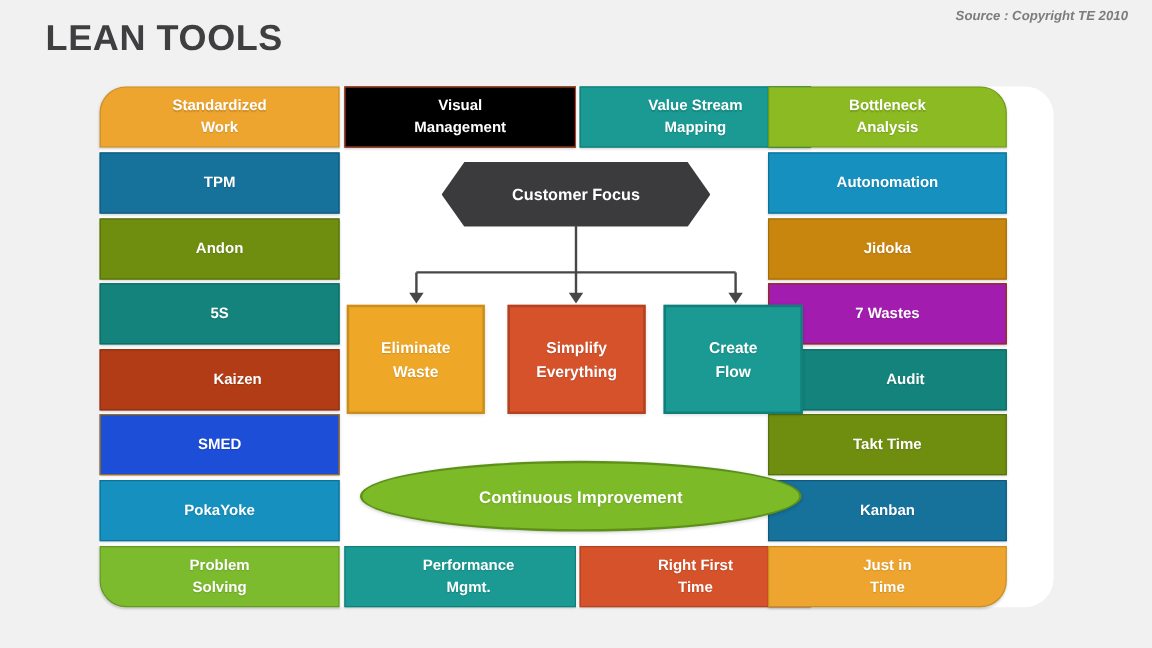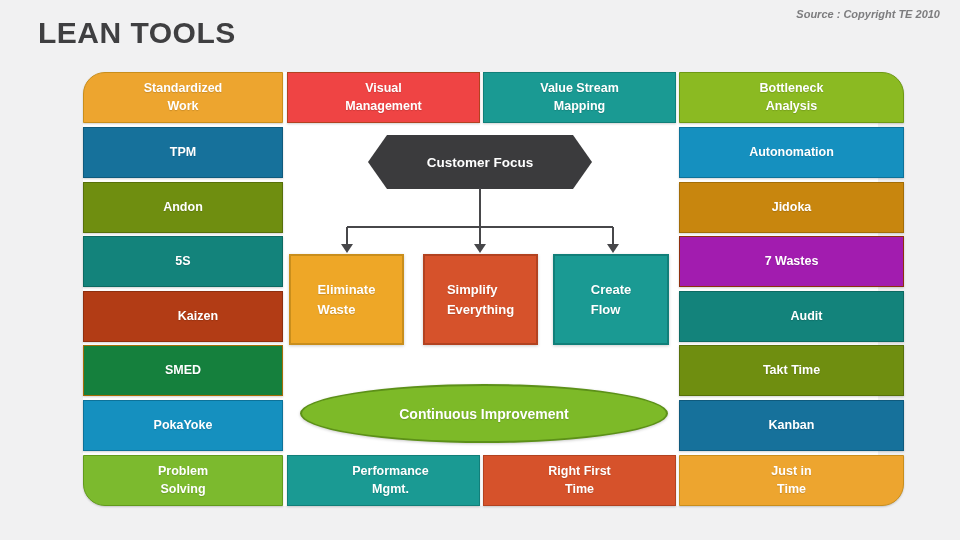--- a/index.html
+++ b/index.html
@@ -34,21 +34,21 @@
     color: #ffffff; font-weight: bold; font-size: 12.5px; line-height: 1.4;
     white-space: pre-line;
     border: 1px solid transparent;
     box-shadow: 0 1px 2px rgba(0,0,0,0.18);
     text-shadow: 0 1px 1px rgba(0,0,0,0.15);
   }
   
   .c1 { left: 83px;  width: 200px; }
   .c2 { left: 287px; width: 193px; }
   .c3 { left: 483px; width: 193px; }
-  .c4 { left: 679px; width: 225px; }
+  .c4 { left: 640px; width: 199px; }
   
   .r1 { top: 72px;  height: 51px; }
   .r2 { top: 127px; height: 51px; }
   .r3 { top: 182px; height: 51px; }
   .r4 { top: 236px; height: 51px; }
   .r5 { top: 291px; height: 51px; padding-left: 30px; }
   .r6 { top: 345px; height: 51px; }
   .r7 { top: 400px; height: 51px; }
   .r8 { top: 455px; height: 51px; }
   
@@ -66,20 +66,21 @@
     filter: drop-shadow(0 1px 2px rgba(0,0,0,0.3));
   }
 
   .connectors { position: absolute; left: 280px; top: 186px; width: 400px; height: 68px; }
   .connectors line { stroke: var(--connector, #47474a); stroke-width: 2; }
   .connectors polygon { fill: var(--connector, #47474a); }
 
   .fbox {
     position: absolute;
     display: flex; align-items: center; justify-content: center;
+    text-align: center;
     color: #ffffff; font-weight: bold; font-size: 13px; line-height: 1.5;
     white-space: pre-line;
     border: 2px solid transparent;
     box-shadow: 0 1px 3px rgba(0,0,0,0.2);
     text-shadow: 0 1px 1px rgba(0,0,0,0.15);
   }
   .fb1 { left: 289px; top: 254px; width: 115px; height: 91px; }
   .fb2 { left: 423px; top: 254px; width: 115px; height: 91px; }
   .fb3 { left: 553px; top: 254px; width: 116px; height: 91px; }
 
@@ -98,32 +99,32 @@
 
 <div class="slide">
 
   <div class="title">LEAN TOOLS</div>
   <div class="source">Source : Copyright TE 2010</div>
 
   <div class="panel"></div>
 
   <div class="obox c1 r1 corner-tl" style="background-color: rgb(237, 165, 47); border-color: rgb(201, 142, 28);">Standardized
 Work</div>
-  <div class="obox c2 r1" style="background-color: #ef4444; border-color: rgb(178, 66, 32);">Visual
+  <div class="obox c2 r1" style="background-color: #000000; border-color: rgb(178, 66, 32);">Visual
 Management</div>
   <div class="obox c3 r1" style="background-color: rgb(26, 154, 147); border-color: rgb(17, 127, 121);">Value Stream
 Mapping</div>
   <div class="obox c4 r1 corner-tr" style="background-color: rgb(139, 186, 34); border-color: rgb(110, 153, 20);">Bottleneck
 Analysis</div>
 
   <div class="obox c1 r2" style="background-color: rgb(22, 113, 155); border-color: rgb(15, 90, 125);">TPM</div>
   <div class="obox c1 r3" style="background-color: rgb(111, 142, 16); border-color: rgb(87, 112, 10);">Andon</div>
   <div class="obox c1 r4" style="background-color: rgb(19, 131, 123); border-color: rgb(13, 106, 98);">5S</div>
   <div class="obox c1 r5" style="background-color: rgb(178, 60, 21); border-color: rgb(142, 47, 15);">Kaizen</div>
-  <div class="obox c1 r6" style="background-color: #15803d; border-color: rgb(163, 109, 7);">SMED</div>
+  <div class="obox c1 r6" style="background-color: #1d4ed8; border-color: rgb(163, 109, 7);">SMED</div>
   <div class="obox c1 r7" style="background-color: rgb(21, 144, 191); border-color: rgb(13, 114, 153);">PokaYoke</div>
 
   <div class="obox c4 r2" style="background-color: rgb(21, 144, 191); border-color: rgb(13, 114, 153);">Autonomation</div>
   <div class="obox c4 r3" style="background-color: rgb(200, 134, 14); border-color: rgb(163, 109, 7);">Jidoka</div>
   <div class="obox c4 r4" style="background-color: #a21caf; border-color: rgb(142, 47, 15);">7 Wastes</div>
   <div class="obox c4 r5" style="background-color: rgb(19, 131, 123); border-color: rgb(13, 106, 98);">Audit</div>
   <div class="obox c4 r6" style="background-color: rgb(111, 142, 16); border-color: rgb(87, 112, 10);">Takt Time</div>
   <div class="obox c4 r7" style="background-color: rgb(22, 113, 155); border-color: rgb(15, 90, 125);">Kanban</div>
 
   <div class="obox c1 r8 corner-bl" style="background-color: rgb(124, 186, 46); border-color: rgb(97, 154, 28);">Problem

